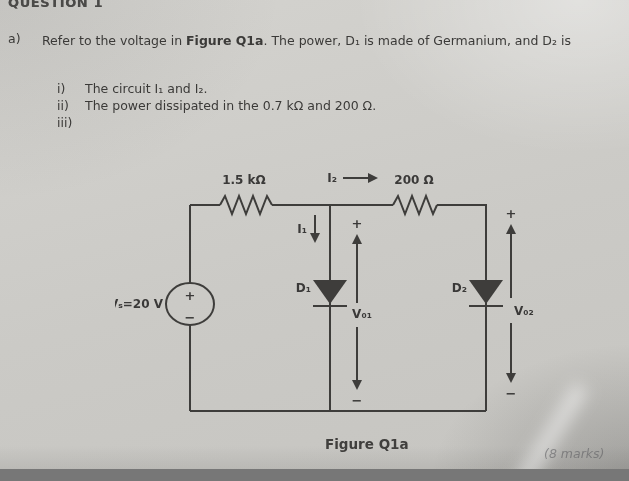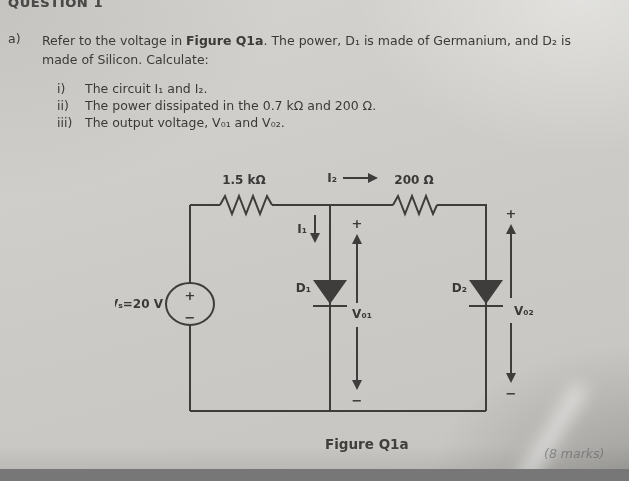--- a/index.html
+++ b/index.html
@@ -72,35 +72,33 @@
 <div class="page">
 
   <div class="glare"></div>
 
   <div class="header">QUESTION 1</div>
 
   <div class="part-label">a)</div>
 
   <div class="intro">
     <div><span>Refer to the voltage in </span><span class="bold">Figure Q1a</span><span>. The power, D₁ is made of Germanium, and D₂ is</span></div>
-    <div>made of Silicon. Calculate:</div>
   </div>
 
   <div class="items">
     <div class="item">
       <span class="item-label">i)</span>
       <span class="item-text">The circuit I₁ and I₂.</span>
     </div>
     <div class="item">
       <span class="item-label">ii)</span>
       <span class="item-text">The power dissipated in the 0.7 kΩ and 200 Ω.</span>
     </div>
     <div class="item">
       <span class="item-label">iii)</span>
-      <span class="item-text">The output voltage, V₀₁ and V₀₂.</span>
     </div>
   </div>
 
   <svg class="circuit" width="460" height="270" viewBox="0 0 460 270">
 
     <path class="wire" d="M75,45 H105 M157,45 H278 M322,45 H371 V251 M75,251 H371 M75,45 V123 M75,165 V251 M215,45 V251"></path>
 
     <polyline class="wire" points="105,45 110,36 117,54 124,36 131,54 138,36 145,54 152,36 157,45"></polyline>
     <text x="129" y="24" text-anchor="middle">1.5 kΩ</text>
 

